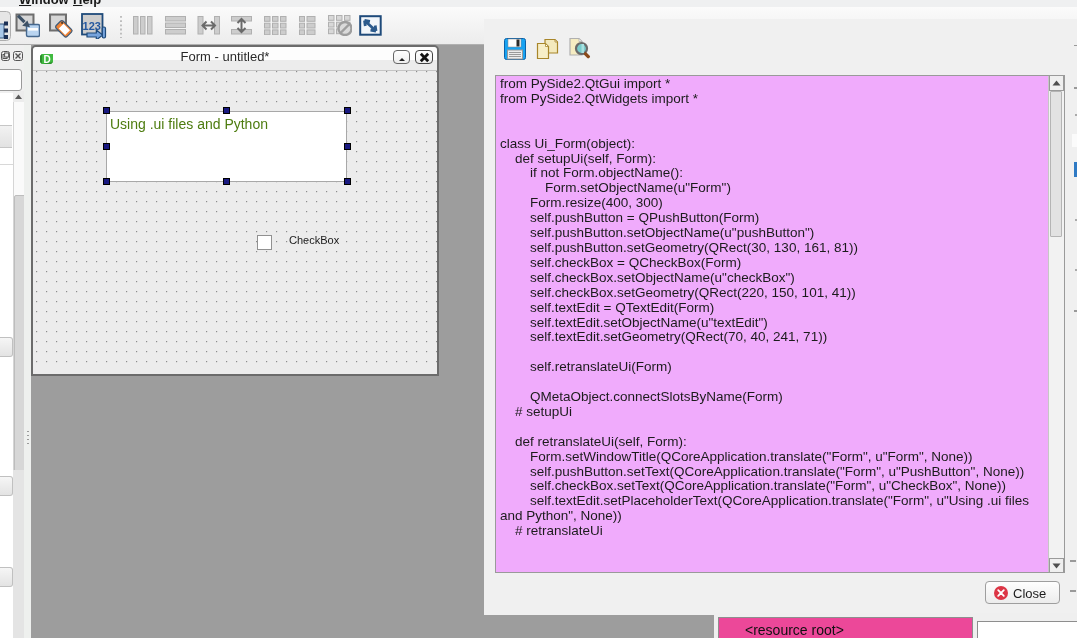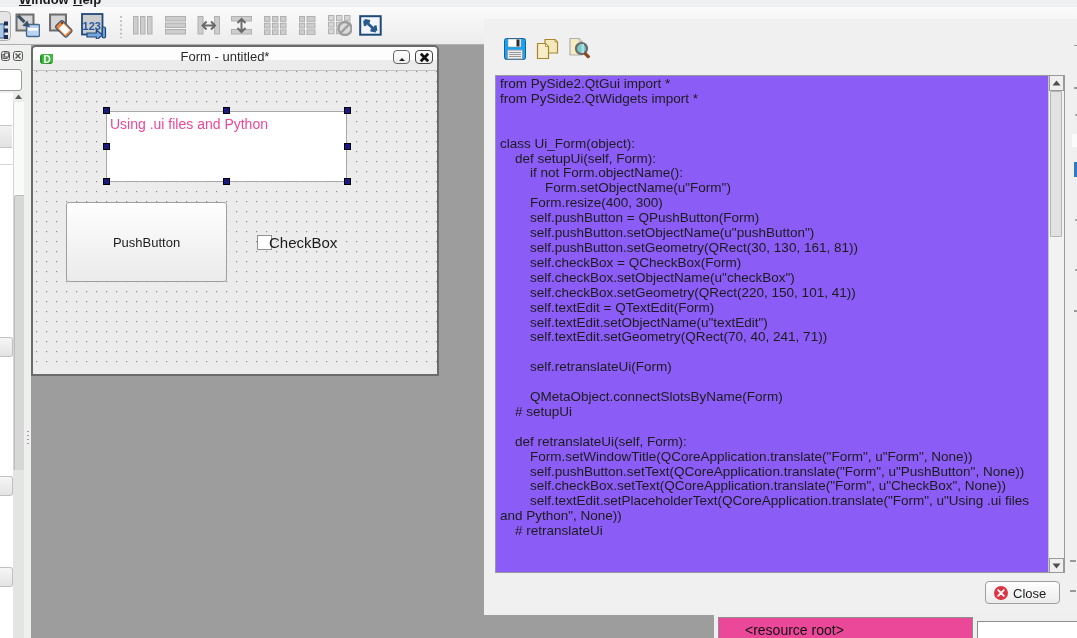--- a/index.html
+++ b/index.html
@@ -161,29 +161,26 @@
 
   <svg class="abs" style="left:0;top:24px" width="404" height="300">
     <defs>
         <pattern id="grid" width="10" height="10" patternUnits="userSpaceOnUse">
           <rect x="3" y="0" width="1.2" height="1.2" fill="#8c8c8c"></rect>
         </pattern>
       </defs>
     <rect width="404" height="300" fill="url(#grid)"></rect>
   </svg>
 
-  <div class="abs" style="left:33px;top:155px;width:159px;height:78px;border:1px solid #9f9f9f;border-radius:3px;background:linear-gradient(#fefefe,#ebebeb)">
-    <div class="abs" style="left:0;top:32px;width:159px;text-align:center;font-size:13px;color:#1c1c1c">PushButton</div>
-  </div>
 
   <div class="abs" style="left:224px;top:188px;width:13px;height:13px;background:#fff;border:1px solid #919191"></div>
-  <div class="abs" style="left:236px;top:187px;font-size:15px;color:#1c1c1c">CheckBox</div>
+  <div class="abs" style="left:256px;top:187px;font-size:11px;color:#1c1c1c">CheckBox</div>
 
   <div class="abs" style="left:73px;top:63.5px;width:239px;height:69px;background:#fff;border:1px solid #a8a8a8">
-    <div class="abs" style="left:3px;top:4px;font-size:14px;color:#ec4899">Using .ui files and Python</div>
+    <div class="abs" style="left:3px;top:4px;font-size:14px;color:#4d7c0f">Using .ui files and Python</div>
   </div>
 
   <div class="abs hdl" style="left:69.5px;top:60px"></div>
   <div class="abs hdl" style="left:190px;top:60px"></div>
   <div class="abs hdl" style="left:310.5px;top:60px"></div>
   <div class="abs hdl" style="left:69.5px;top:95.5px"></div>
   <div class="abs hdl" style="left:310.5px;top:95.5px"></div>
   <div class="abs hdl" style="left:69.5px;top:131px"></div>
   <div class="abs hdl" style="left:190px;top:131px"></div>
   <div class="abs hdl" style="left:310.5px;top:131px"></div>
@@ -208,21 +205,21 @@
     <path d="M9.5 5.5 L9.5 8.5 L12.5 8.5 Z" fill="#fff" stroke="#a8862a" stroke-width="0.8"></path>
   </svg>
   <svg class="abs" style="left:84px;top:18px" width="25" height="24" viewBox="0 0 25 24">
     <path d="M2 1.5 H11 L14 4.5 V18 H2 Z" fill="#f5ecc2" stroke="#b0b0b0" stroke-width="1.2"></path>
     <path d="M11 1.5 L11 4.5 L14 4.5 Z" fill="#fff" stroke="#b0b0b0" stroke-width="0.8"></path>
     <circle cx="13.5" cy="11.5" r="5.5" fill="#79cccc" stroke="#6a6a6a" stroke-width="2.2"></circle>
     <rect x="13.5" y="7" width="2.5" height="9" fill="#a8e0e0"></rect>
     <rect x="17.6" y="14.6" width="7" height="3.4" rx="1.2" transform="rotate(45 17.6 14.6)" fill="#8a4a1a"></rect>
   </svg>
 
-  <div class="abs" style="left:10.5px;top:55.5px;width:570px;height:498.5px;background:#8b5cf6;border:1px solid #9a9a9a;box-sizing:border-box;overflow:hidden">
+  <div class="abs" style="left:10.5px;top:55.5px;width:570px;height:498.5px;background:#f0abfc;border:1px solid #9a9a9a;box-sizing:border-box;overflow:hidden">
     <pre id="code" style="margin:0;position:absolute;left:4.5px;top:1.5px;font-family:'Liberation Sans',sans-serif;font-size:13.5px;line-height:14.9px;color:#1c1c1c;white-space:pre">from PySide2.QtGui import *
 from PySide2.QtWidgets import *
 
 
 class Ui_Form(object):
     def setupUi(self, Form):
         if not Form.objectName():
             Form.setObjectName(u"Form")
         Form.resize(400, 300)
         self.pushButton = QPushButton(Form)

